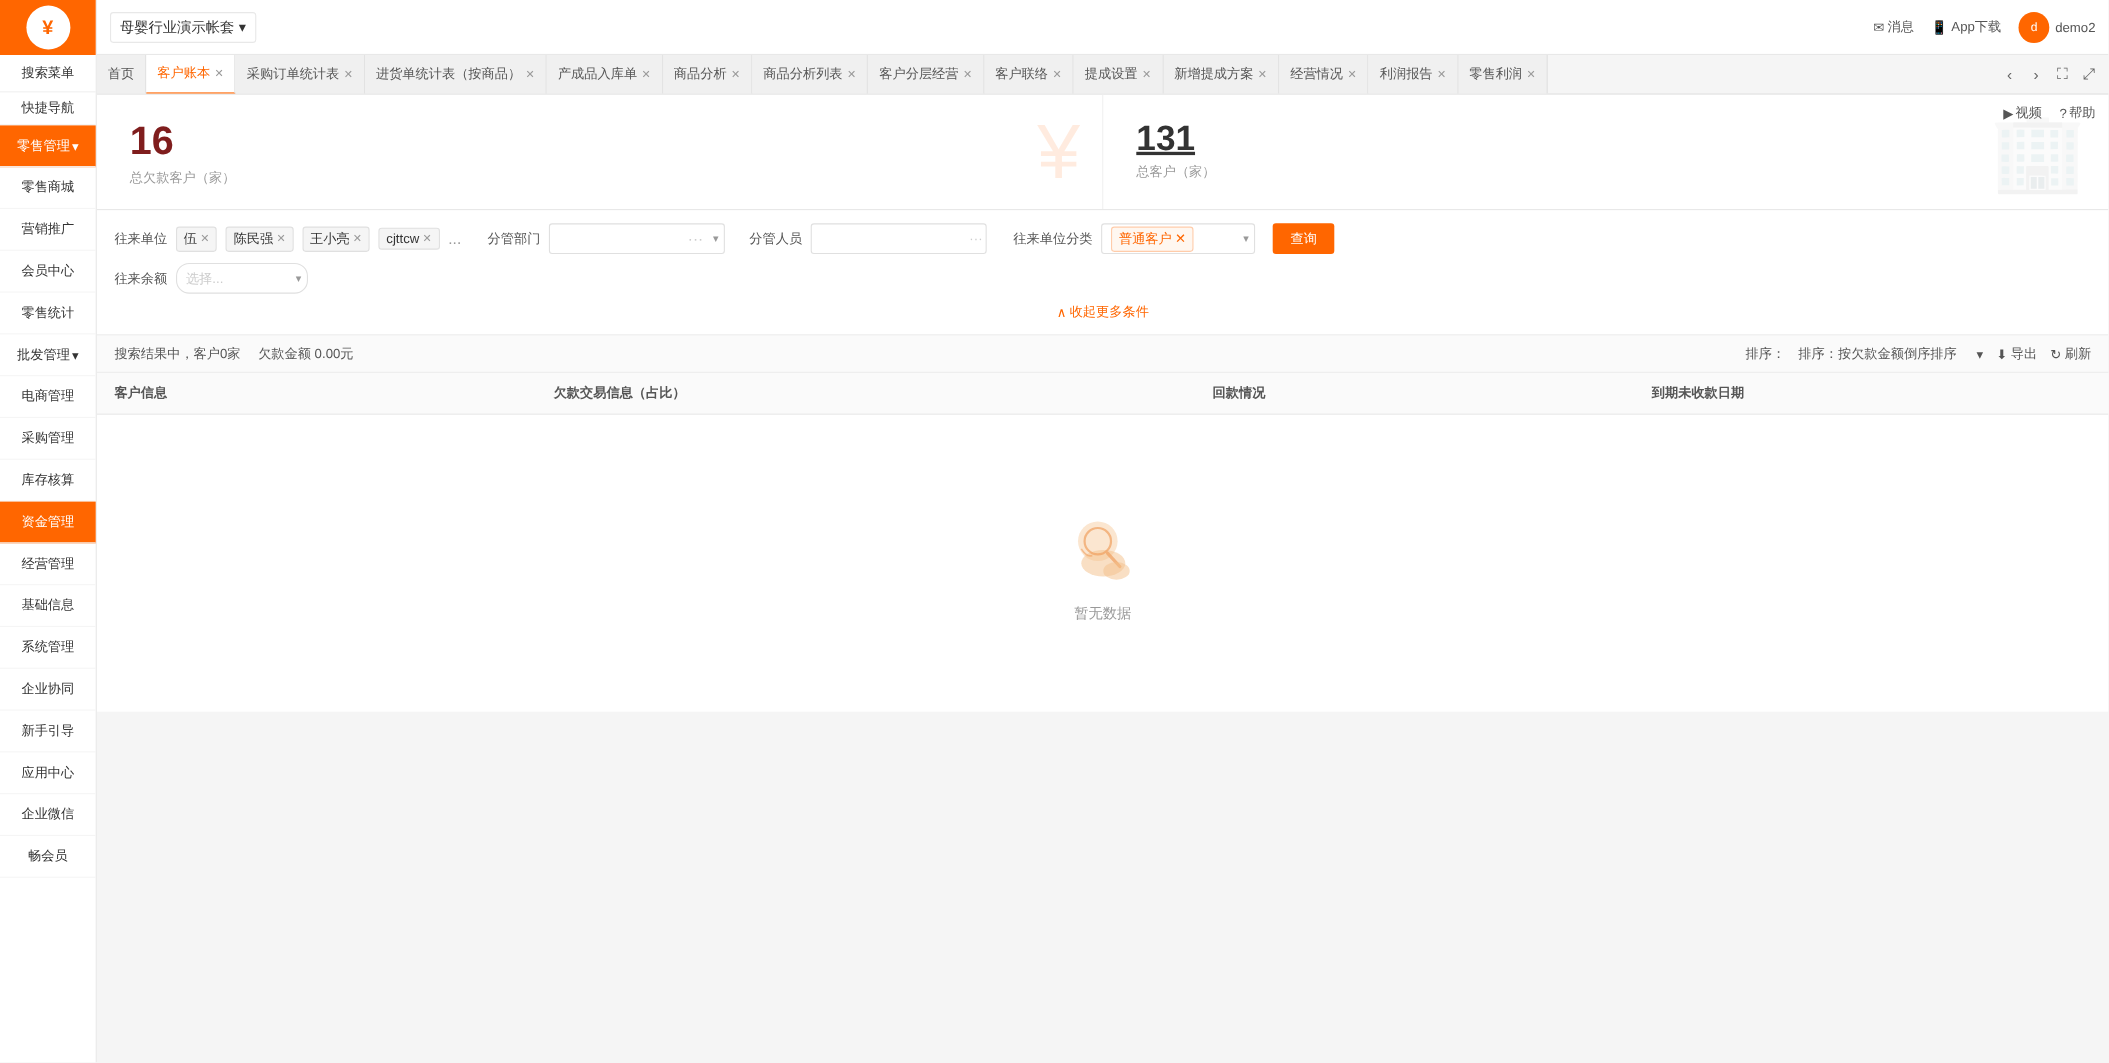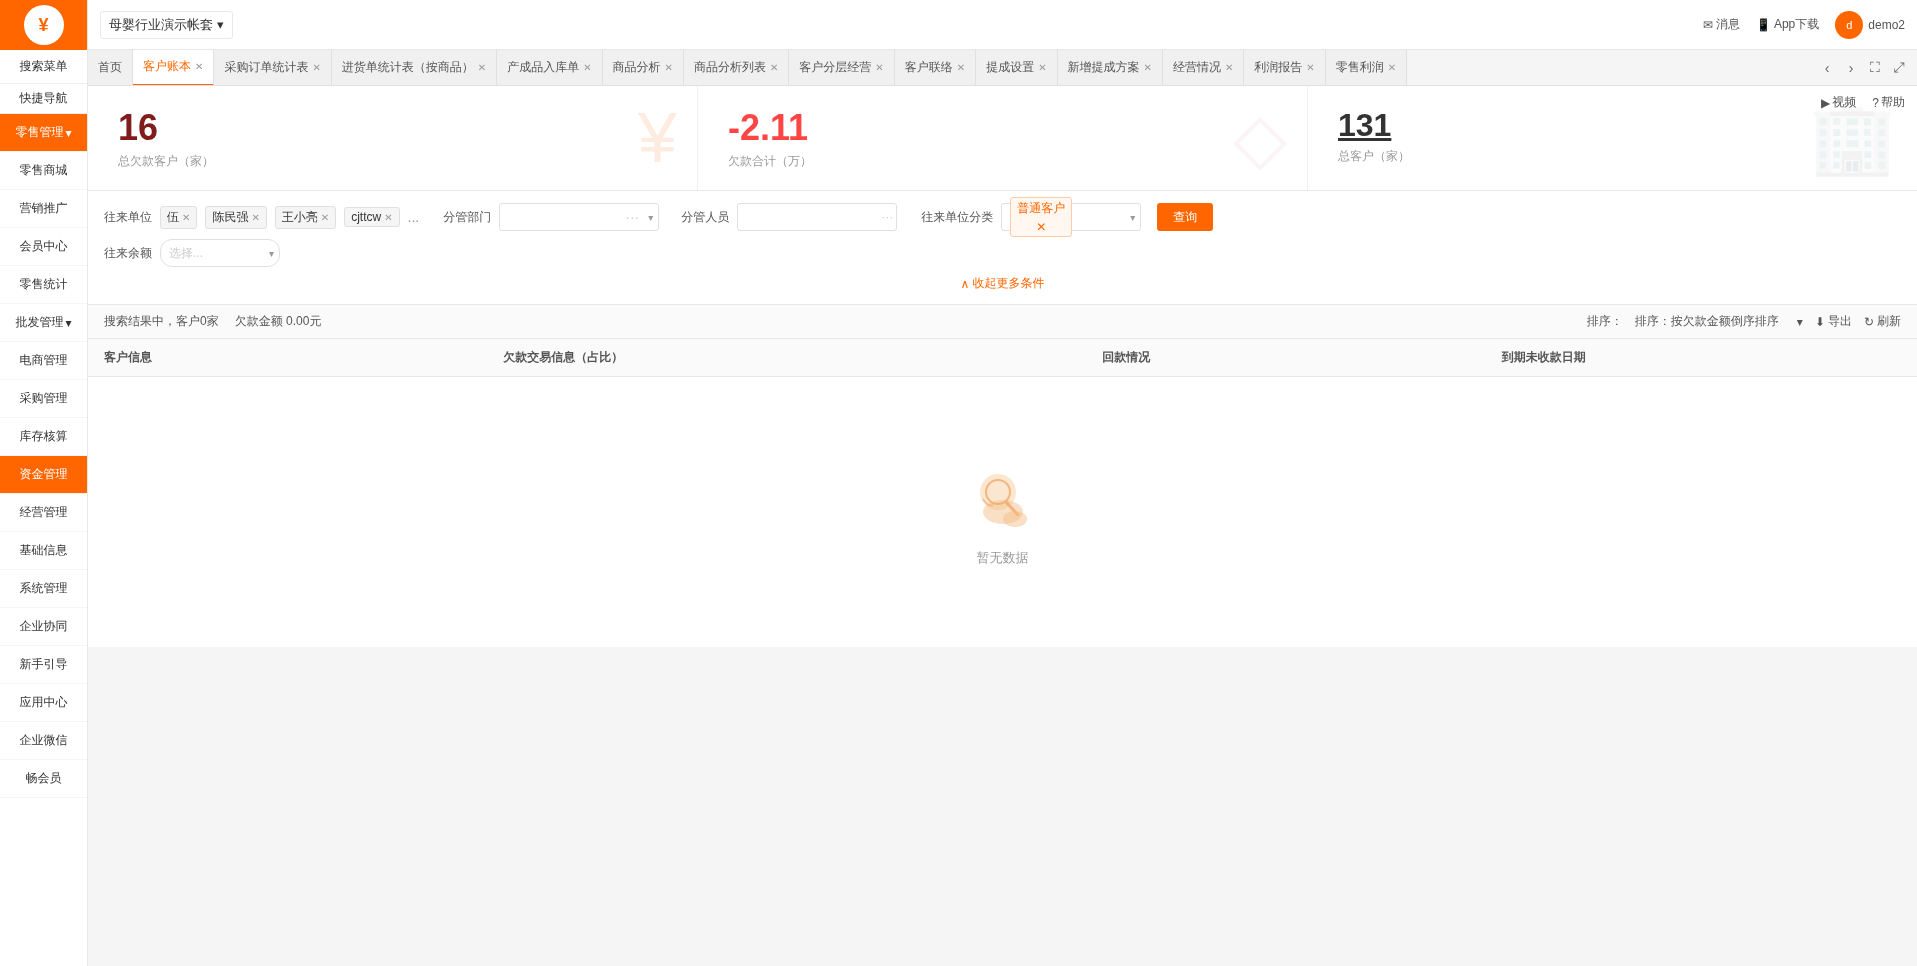--- a/index.html
+++ b/index.html
@@ -336,21 +336,20 @@
     .category-tag {
       background: #fff7f0;
       border: 1px solid #ffccaa;
       color: #ff6600;
       border-radius: 3px;
       padding: 2px 6px;
       font-size: 12px;
       display: flex;
       align-items: center;
       gap: 3px;
-      flex-direction: column;
     }
   </style>
 </head>
 <body>
 
 <div class="sidebar">
   <div class="sidebar-logo">
     <div class="logo-icon">¥</div>
   </div>
 
@@ -483,25 +482,20 @@
           <span>帮助</span>
         </div>
       </div>
 
       <div class="stat-card">
         <span style="position:absolute;right:20px;top:50%;transform:translateY(-50%);opacity:0.12;font-size:70px;color:#ff6600;">¥</span>
         <div class="stat-number">16</div>
         <div class="stat-label">总欠款客户（家）</div>
       </div>
 
-      <div class="stat-card">
-        <span style="position:absolute;right:20px;top:50%;transform:translateY(-50%);opacity:0.12;font-size:70px;color:#e0a0c0;">◇</span>
-        <div class="stat-number negative">-2.11</div>
-        <div class="stat-label">欠款合计（万）</div>
-      </div>
 
       <div class="stat-card">
         <span style="position:absolute;right:20px;top:50%;transform:translateY(-50%);opacity:0.12;font-size:70px;color:#aaccee;">🏢</span>
         <div class="stat-number black">131</div>
         <div class="stat-label">总客户（家）</div>
       </div>
     </div>
 
     <div class="filter-area">
       <div class="filter-row">

